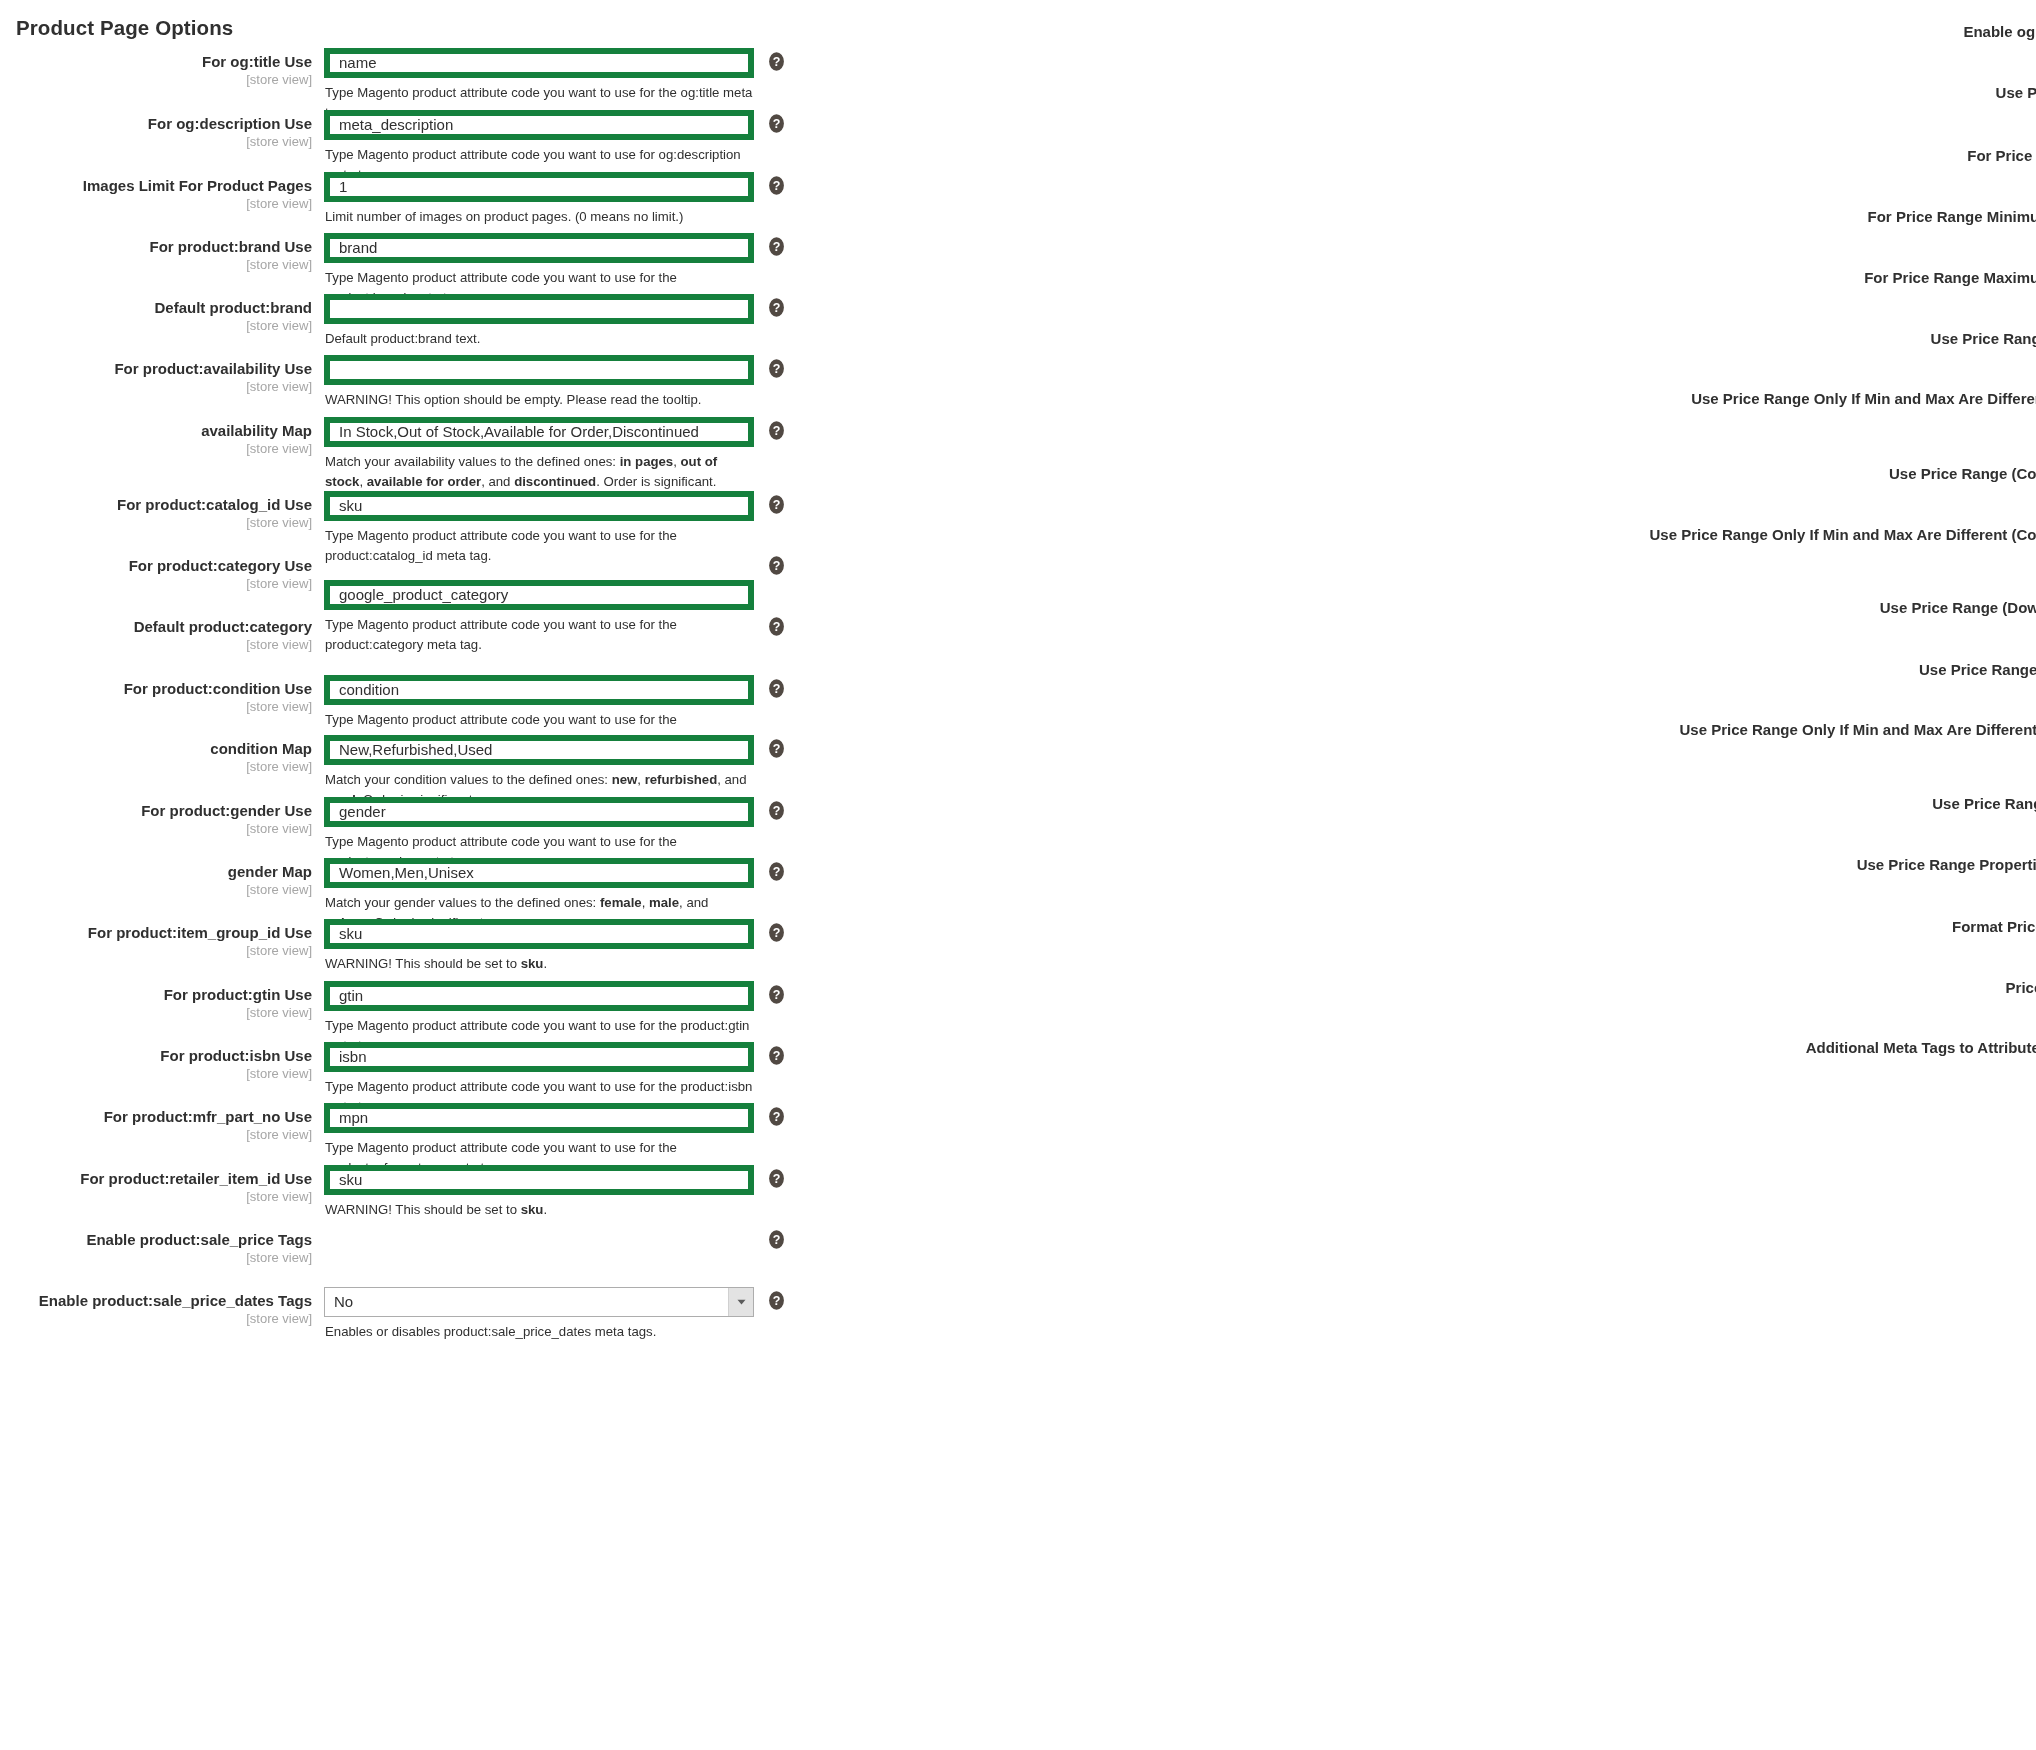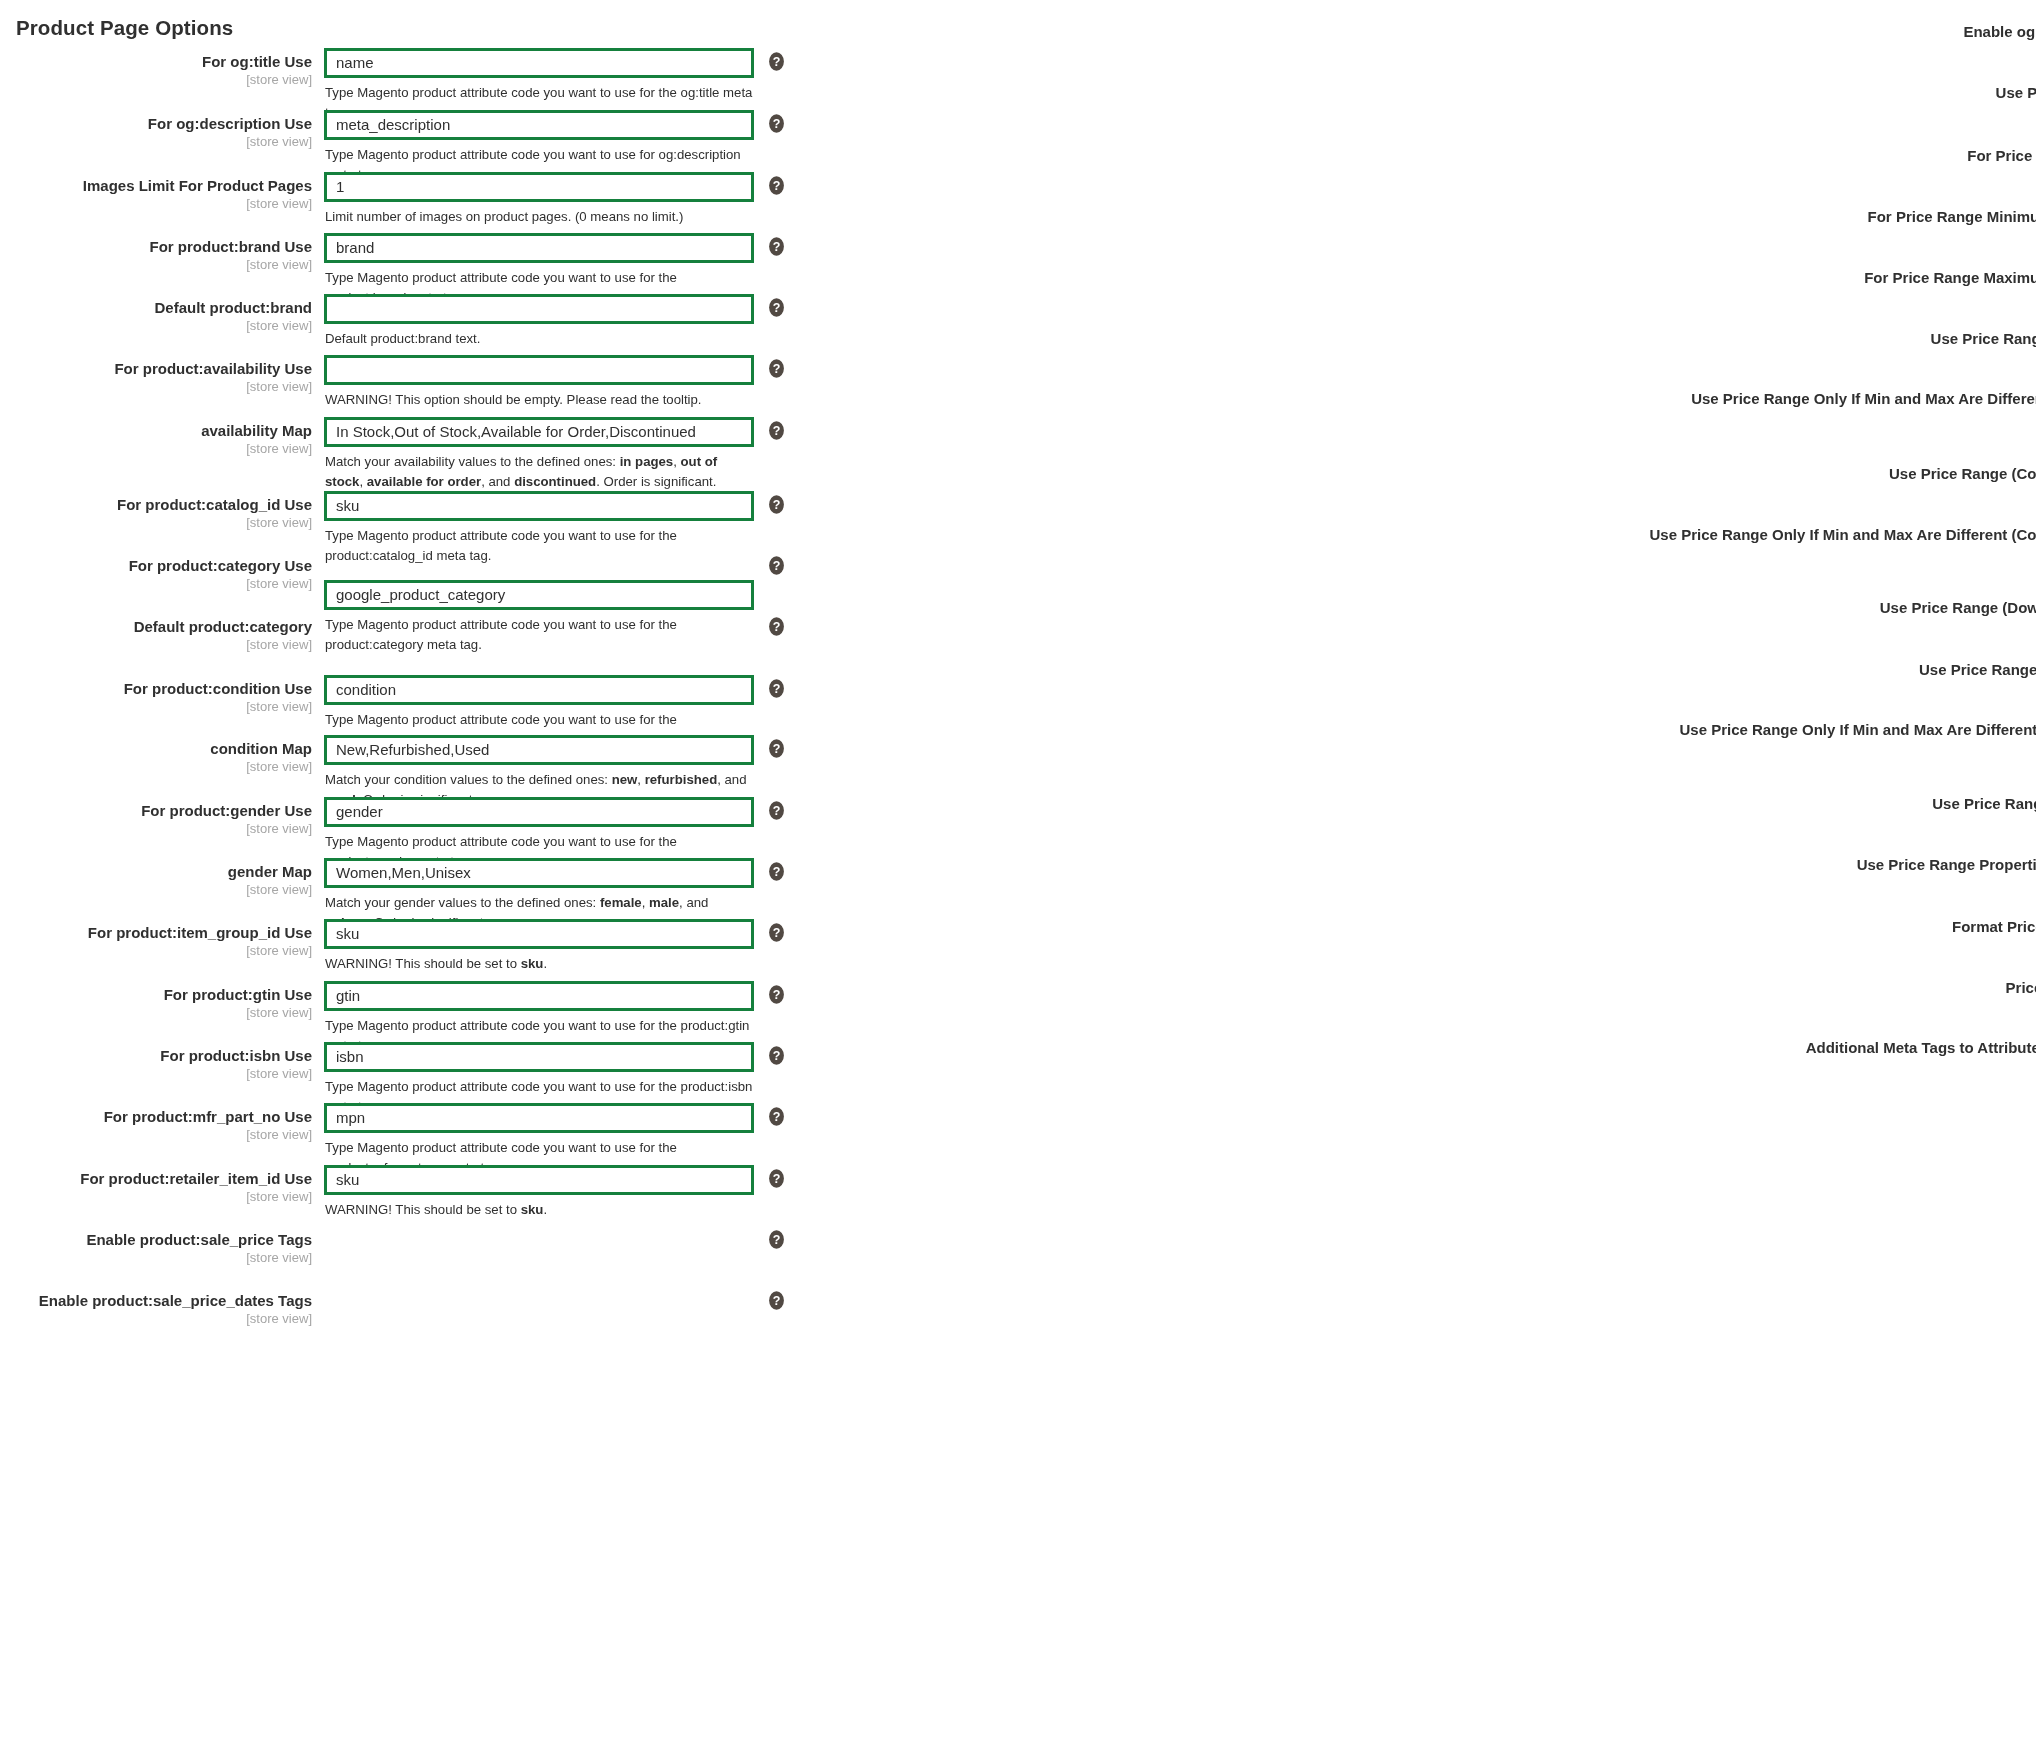--- a/index.html
+++ b/index.html
@@ -79,21 +79,21 @@
   .control-wrap {
     flex: 0 0 auto;
     position: relative;
   }
 
   input.txt {
     display: block;
     width: 100%;
     height: 30px;
     padding: 2px 9px 4px 9px;
-    border: 3px solid #15803d;
+    border: 6px solid #15803d;
     background: #ffffff;
     font-family: "Liberation Sans", sans-serif;
     font-size: 15px;
     color: #303030;
     border-radius: 0;
     outline: none;
   }
 
   .sel {
     position: relative;
@@ -459,20 +459,28 @@
               <ellipse cx="9.5" cy="9.5" rx="7.4" ry="9.3" fill="#514943"></ellipse>
               <text x="9.5" y="13.6" text-anchor="middle" font-family="Liberation Sans, sans-serif" font-size="12.5" font-weight="bold" fill="#ffffff">?</text>
             </svg>
           </span>
         </div>
         <div class="field" style="top: 1287px; left: 0px; width: 791px;">
           <div class="label-wrap" style="width: 324px;">
             <span class="label-text">Enable product:sale_price_dates Tags</span>
             <span class="scope-text">[store view]</span>
           </div>
+          <div class="control-wrap" style="width: 430px;">
+            <div class="sel"><span>No</span><span class="arrow-box">
+                <svg width="9" height="6" viewBox="0 0 9 6">
+                  <path d="M0.5 0.8 L8.5 0.8 L4.5 5.4 Z" fill="#5b5b5b"></path>
+                </svg>
+              </span></div>
+            <div class="note">Enables or disables product:sale_price_dates meta tags.</div>
+          </div>
           <span class="help" style="left: 767px;">
             <svg width="19" height="19" viewBox="0 0 19 19">
               <ellipse cx="9.5" cy="9.5" rx="7.4" ry="9.3" fill="#514943"></ellipse>
               <text x="9.5" y="13.6" text-anchor="middle" font-family="Liberation Sans, sans-serif" font-size="12.5" font-weight="bold" fill="#ffffff">?</text>
             </svg>
           </span>
         </div>
       </div>
   </div>
 

